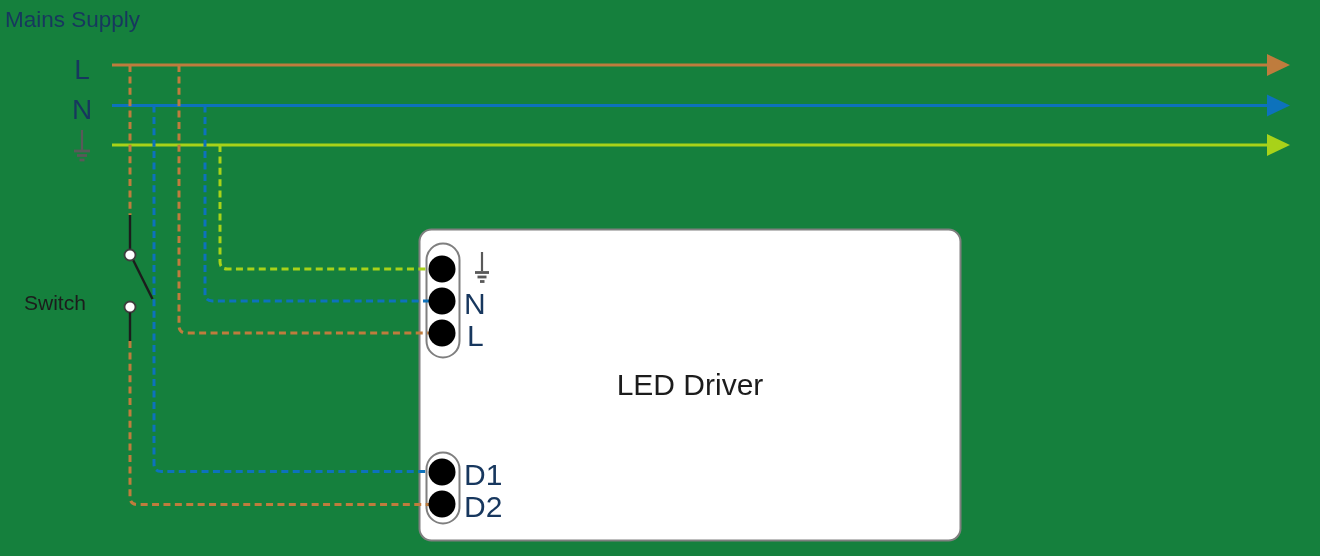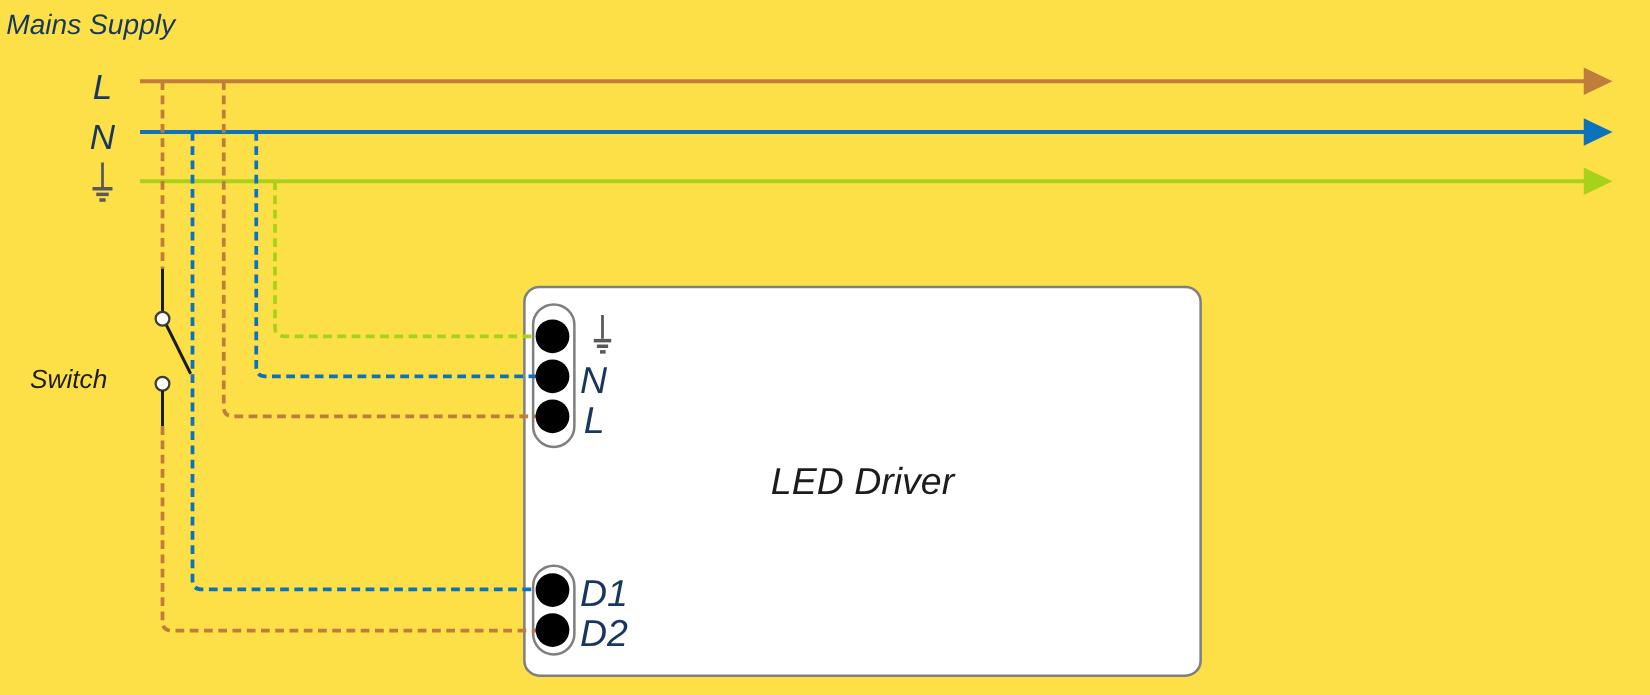--- a/index.html
+++ b/index.html
@@ -1,23 +1,22 @@
 <!DOCTYPE html>
 <html><head>
 <meta charset="utf-8">
 <style>
   html, body { margin: 0; padding: 0; background: #ffffff; }
   .stage {
     position: relative;
     width: 1320px;
     height: 556px;
-    background: #fde047;
+    background: #15803d;
     font-family: "Liberation Sans", sans-serif;
     overflow: hidden;
-    font-style: italic;
   }
   svg { display: block; font-family: "Liberation Sans", sans-serif; }
 
   .wire       { fill: none; stroke-width: 3; }
   .dashed     { stroke-dasharray: 7 4.4; }
   .mainline   { fill: none; stroke-width: 3.2; }
   .solid-lead { fill: none; stroke: #1c1c1c; stroke-width: 2.4; }
   .blade      { stroke: #1c1c1c; stroke-width: 2.4; }
   .contact    { fill: #ffffff; stroke: #3d3d3d; stroke-width: 1.8; }
   .outline    { fill: #ffffff; stroke-width: 2; }

